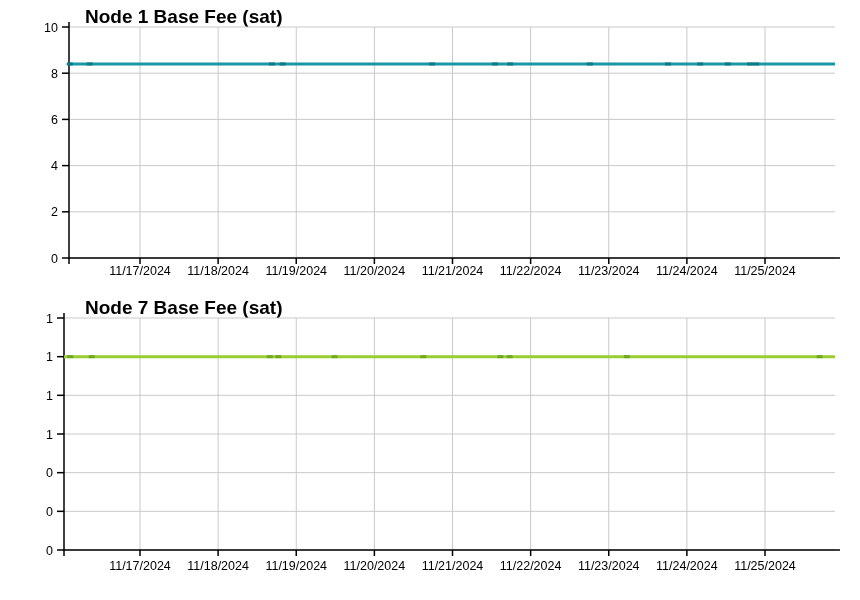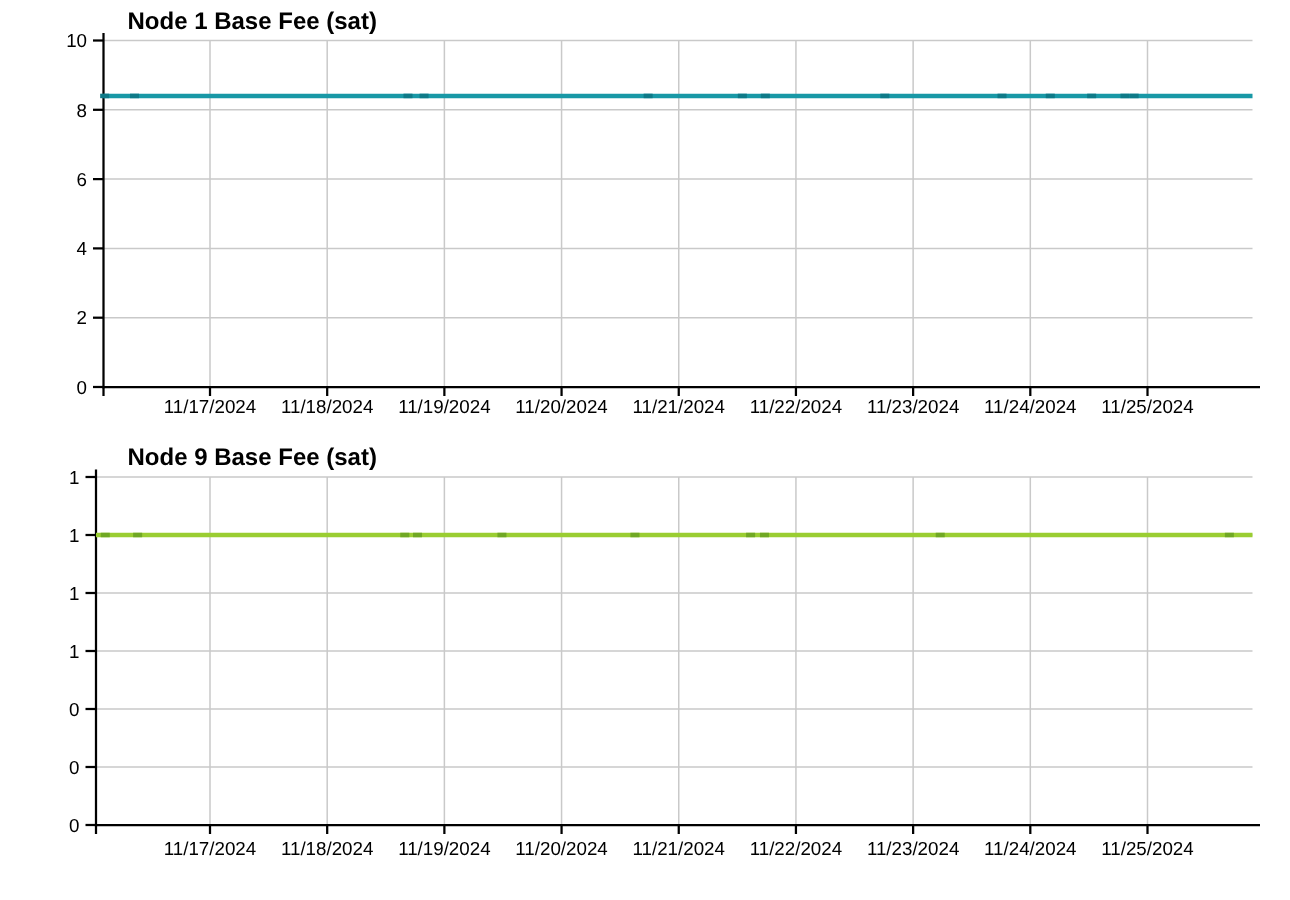--- a/index.html
+++ b/index.html
@@ -19,21 +19,21 @@
     position: absolute;
     left: 0;
     width: 860px;
   }
   .chart-1 { top: 0; height: 290px; }
   .chart-2 { top: 290px; height: 310px; }
   .chart-title {
     position: absolute;
     left: 85px;
     margin: 0;
-    font-size: 16px;
+    font-size: 19px;
     font-weight: 700;
     color: #000000;
     white-space: nowrap;
   }
   .chart-1 .chart-title { top: 6px; }
   .chart-2 .chart-title { top: 7px; }
   svg.chart-canvas {
     position: absolute;
     left: 0;
     top: 0;
@@ -110,21 +110,21 @@
         <rect x="586.88" y="62.45999999999998" width="6" height="3" fill="#0e7a88"></rect>
         <rect x="665.0120000000001" y="62.45999999999998" width="6" height="3" fill="#0e7a88"></rect>
         <rect x="697.184" y="62.45999999999998" width="6" height="3" fill="#0e7a88"></rect>
         <rect x="724.76" y="62.45999999999998" width="6" height="3" fill="#0e7a88"></rect>
         <rect x="746.974" y="62.45999999999998" width="6" height="3" fill="#0e7a88"></rect>
         <rect x="753.102" y="62.45999999999998" width="6" height="3" fill="#0e7a88"></rect>
       </svg>
   </section>
 
   <section class="chart chart-2">
-    <h2 class="chart-title">Node 9 Base Fee (sat)</h2>
+    <h2 class="chart-title">Node 7 Base Fee (sat)</h2>
     <svg id="chart-svg-1" class="chart-canvas" width="860" height="310" viewBox="0 0 860 310">
         <line x1="140" y1="28" x2="140" y2="260" stroke="#c9c9c9" stroke-width="1"></line>
         <line x1="218.125" y1="28" x2="218.125" y2="260" stroke="#c9c9c9" stroke-width="1"></line>
         <line x1="296.25" y1="28" x2="296.25" y2="260" stroke="#c9c9c9" stroke-width="1"></line>
         <line x1="374.375" y1="28" x2="374.375" y2="260" stroke="#c9c9c9" stroke-width="1"></line>
         <line x1="452.5" y1="28" x2="452.5" y2="260" stroke="#c9c9c9" stroke-width="1"></line>
         <line x1="530.625" y1="28" x2="530.625" y2="260" stroke="#c9c9c9" stroke-width="1"></line>
         <line x1="608.75" y1="28" x2="608.75" y2="260" stroke="#c9c9c9" stroke-width="1"></line>
         <line x1="686.875" y1="28" x2="686.875" y2="260" stroke="#c9c9c9" stroke-width="1"></line>
         <line x1="765" y1="28" x2="765" y2="260" stroke="#c9c9c9" stroke-width="1"></line>

